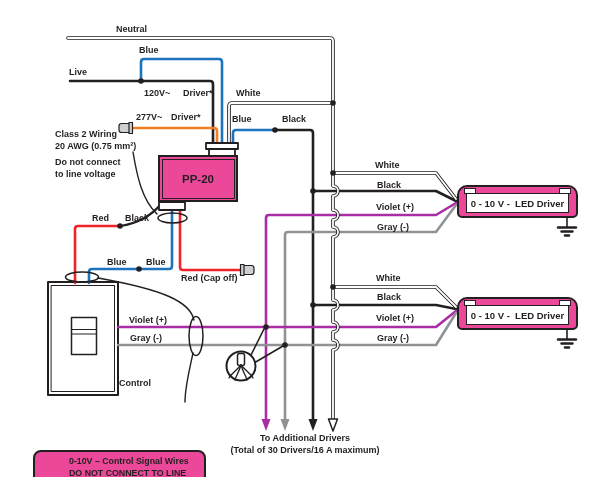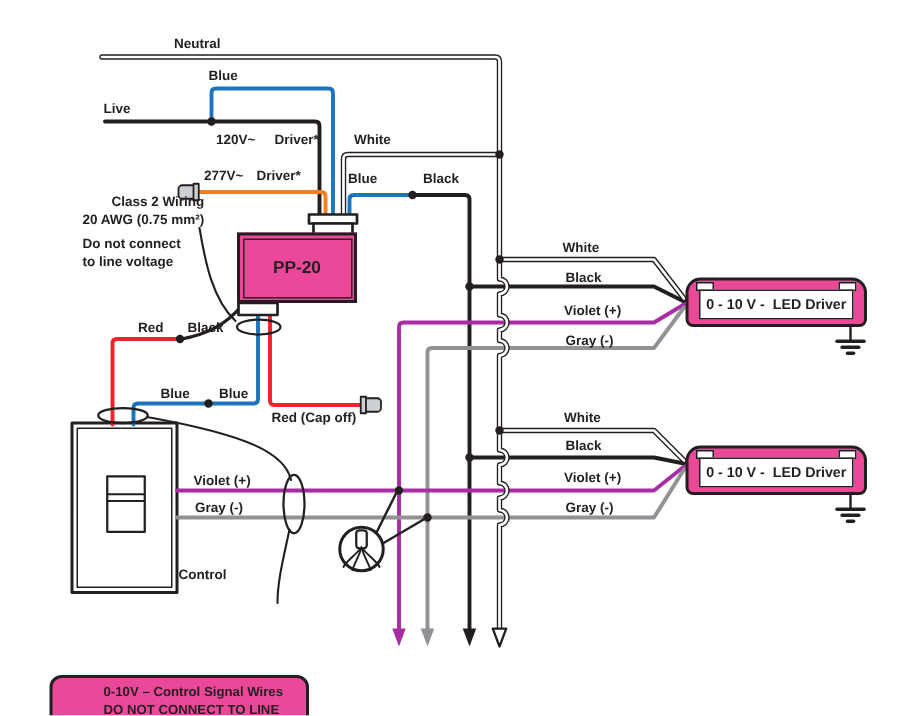--- a/index.html
+++ b/index.html
@@ -146,21 +146,21 @@
 
   <div class="lbl" style="left:139px;top:45px;">Blue</div>
   <div class="lbl" style="left:144px;top:88px;">120V~</div>
   <div class="lbl" style="left:183px;top:88px;">Driver*</div>
   <div class="lbl" style="left:136px;top:112px;">277V~</div>
   <div class="lbl" style="left:171px;top:112px;">Driver*</div>
   <div class="lbl" style="left:236px;top:88px;">White</div>
   <div class="lbl" style="left:232px;top:114px;">Blue</div>
   <div class="lbl" style="left:282px;top:114px;">Black</div>
 
-  <div class="note" style="left:55px;top:129px;text-align:right;">
+  <div class="note" style="left:55px;top:129px;">
     <div>Class 2 Wiring</div>
     <div>20 AWG (0.75 mm²)</div>
   </div>
   <div class="note" style="left:55px;top:157px;">
     <div>Do not connect</div>
     <div>to line voltage</div>
   </div>
 
   <div class="box pp20">
     <div class="inner">PP-20</div>
@@ -189,20 +189,24 @@
   <div class="lbl" style="left:376px;top:273px;">White</div>
   <div class="lbl" style="left:377px;top:292px;">Black</div>
   <div class="lbl" style="left:376px;top:313px;">Violet (+)</div>
   <div class="lbl" style="left:377px;top:333px;">Gray (-)</div>
   <div class="box driver" style="left:457px;top:297px;">
     <div class="tab l"></div>
     <div class="tab r"></div>
     <div class="panel">0 - 10 V -  LED Driver</div>
   </div>
 
+  <div class="footer">
+    <div>To Additional Drivers</div>
+    <div>(Total of 30 Drivers/16 A maximum)</div>
+  </div>
 
   <div class="box warning">
     <div>0-10V – Control Signal Wires</div>
     <div>DO NOT CONNECT TO LINE VOLTAGE</div>
     <div>the LED driver</div>
   </div>
 
 </div>
 
 </body></html>

